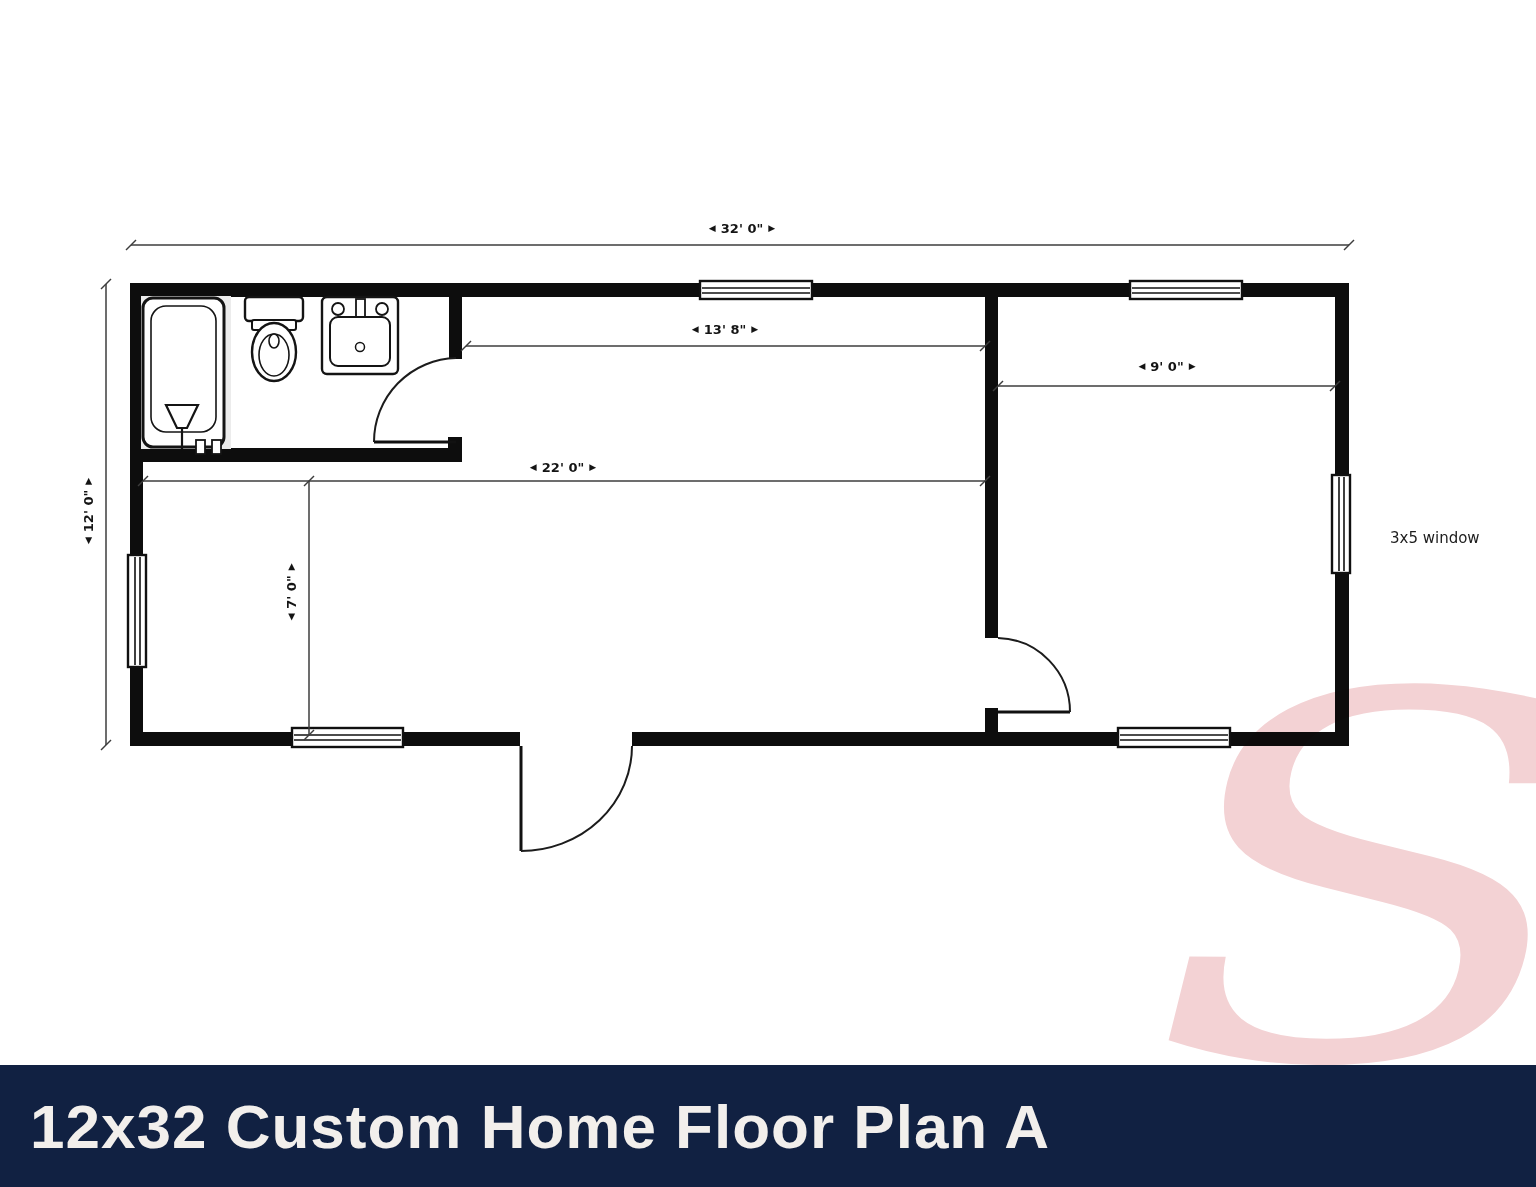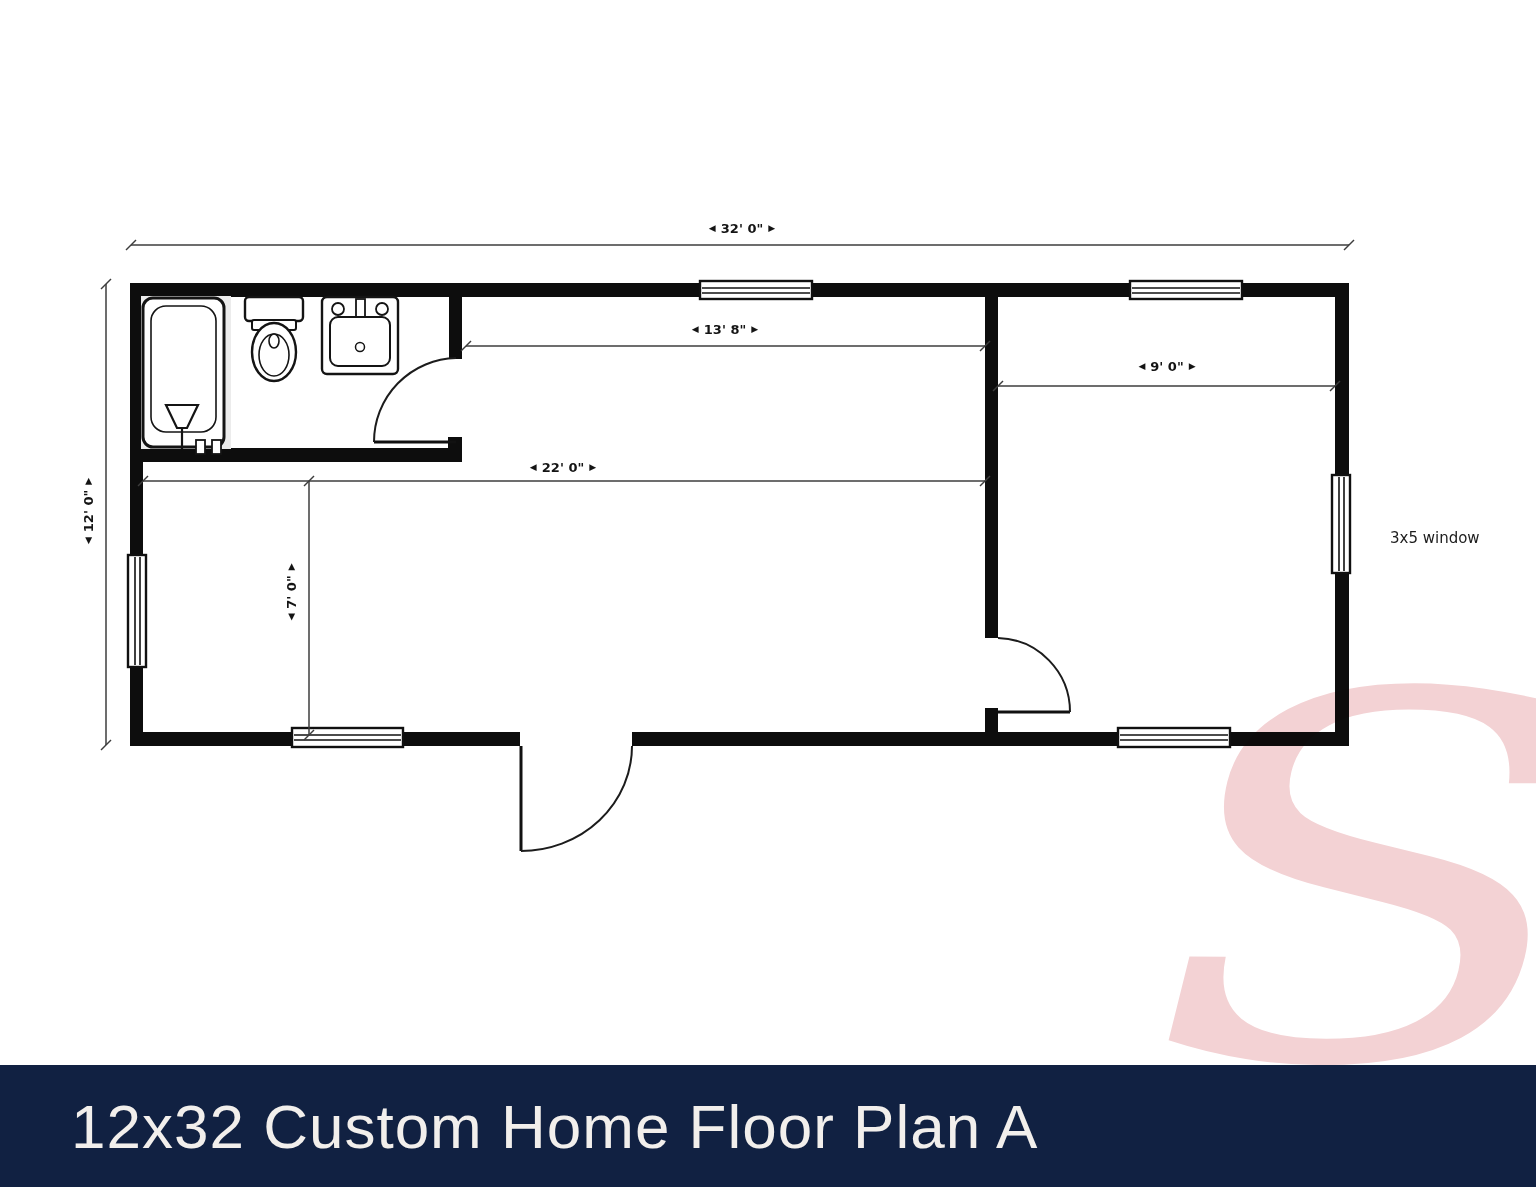--- a/index.html
+++ b/index.html
@@ -33,23 +33,23 @@
     font-size:505px;line-height:1;color:var(--pink,#f3d2d4);
     transform:scaleX(1.28);transform-origin:left top;
     mix-blend-mode:multiply;pointer-events:none;
   }
   .banner{
     position:absolute;left:0;top:1065px;width:1536px;height:122px;
     background:var(--banner-bg,#112142);z-index:10;
     display:flex;align-items:center;
   }
   .banner span{
-    padding-left:44px;color:var(--banner-text,#f2efec);
-    font-family:"Liberation Sans",sans-serif;font-weight:400;
-    font-size:62px;letter-spacing:1px;white-space:nowrap;margin-left:27px;
+    padding-left:30px;color:var(--banner-text,#f2efec);
+    font-family:"Liberation Sans",sans-serif;font-weight:700;
+    font-size:62px;letter-spacing:1px;white-space:nowrap;
   }
 </style>
 </head>
 <body>
 
 <div class="stage">
 
   <svg class="plan" width="1536" height="1065" viewBox="0 0 1536 1065">
 
     <rect class="wall" x="130" y="283" width="1219" height="14"></rect>

